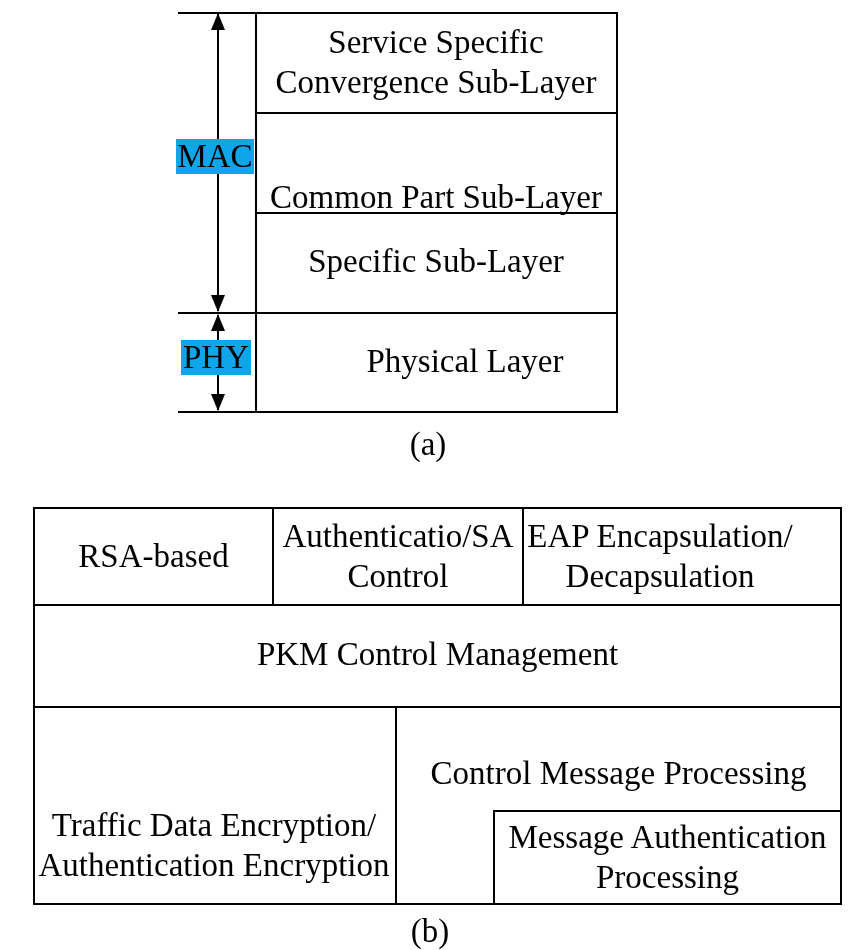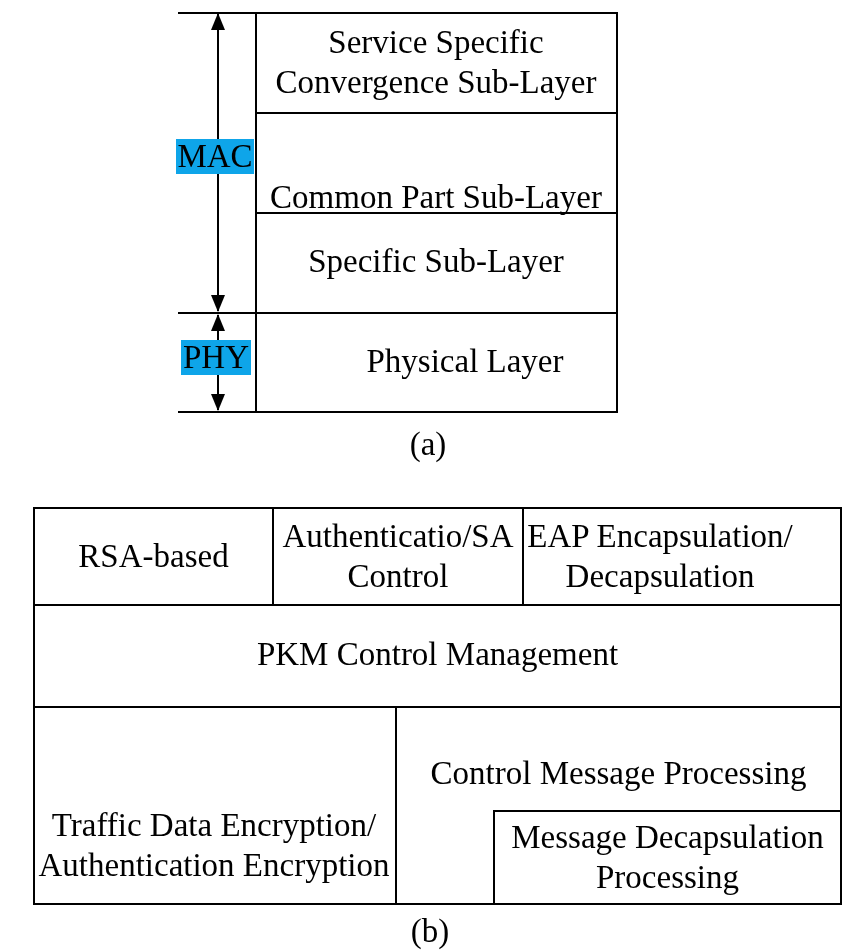--- a/index.html
+++ b/index.html
@@ -112,20 +112,20 @@
       <span>Traffic Data Encryption/</span>
       <span>Authentication Encryption</span>
     </div>
 
     <div class="cell" style="left:397px; top:708px; width:443px; height:76px;margin-top:28px;">
       <span>Control Message Processing</span>
     </div>
 
     <div class="rect" style="left:493px; top:810px; width:349px; height:95px;"></div>
     <div class="cell" style="left:495px; top:812px; width:345px; height:91px;">
-      <span>Message Decapsulation</span>
+      <span>Message Authentication</span>
       <span>Processing</span>
     </div>
 
     <div class="caption" style="left:380px; top:913px; width:100px;">(b)</div>
   </section>
 
 </div>
 
 </body></html>

